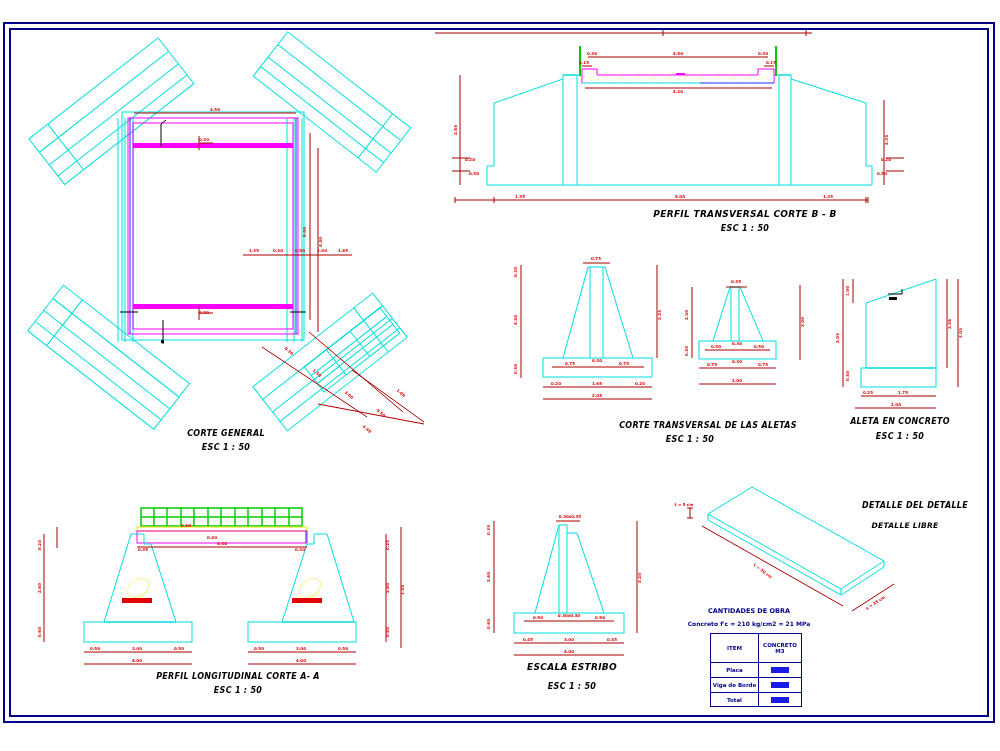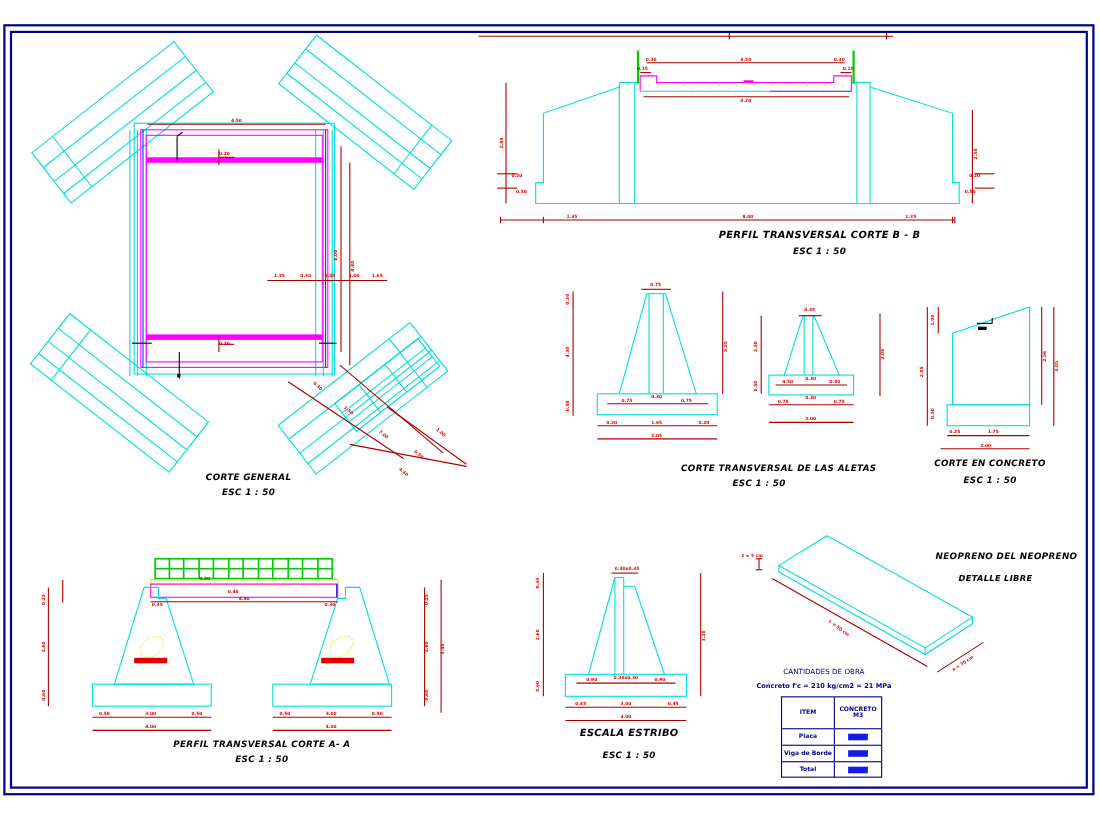--- a/index.html
+++ b/index.html
@@ -8,21 +8,21 @@
   .frame{position:absolute;border:2px solid #00008B;}
   #frame-outer{left:3px;top:22px;width:988px;height:697px;}
   #frame-inner{left:9px;top:28px;width:976px;height:685px;}
   svg{position:absolute;left:0;top:0;}
   .vtitle{position:absolute;transform:translateX(-50%);color:#000;font-style:italic;font-weight:bold;
           white-space:nowrap;text-align:center;letter-spacing:.3px;}
   .t9{font-size:9px;} .t8{font-size:8px;} .t7{font-size:7.5px;}
   .dim{font:bold 4px "DejaVu Sans",sans-serif;fill:#E00000;text-anchor:middle;}
   
   #qt-title{position:absolute;left:688px;top:607px;width:122px;text-align:center;
-            color:#00008B;font-weight:normal;font-size:6.5px;}
+            color:#00008B;font-weight:bold;font-size:6.5px;}
   #qt-sub{position:absolute;left:668px;top:620px;width:162px;text-align:center;
           color:#00008B;font-weight:bold;font-size:6px;}
   #qtable{position:absolute;left:710px;top:633px;width:90px;height:72px;
           border:1px solid #00008B;display:flex;flex-direction:column;color:#00008B;}
   .qrow{display:flex;flex:0 0 14px;border-top:1px solid #00008B;}
   .qhead{display:flex;flex:0 0 28px;}
   .qc1{width:47px;border-right:1px solid #00008B;display:flex;align-items:center;justify-content:center;
        font-weight:bold;font-size:5.5px;text-align:center;}
   .qc2{width:42px;display:flex;align-items:center;justify-content:center;flex-direction:column;
        font-weight:bold;font-size:5.5px;text-align:center;line-height:1.1;}
@@ -421,30 +421,30 @@
 
   <div class="vtitle t8" style="left:226px;top:429px;">CORTE GENERAL</div>
   <div class="vtitle t8" style="left:226px;top:443px;">ESC 1 : 50</div>
 
   <div class="vtitle t9" style="left:745px;top:209px;">PERFIL TRANSVERSAL CORTE B - B</div>
   <div class="vtitle t8" style="left:745px;top:224px;">ESC 1 : 50</div>
 
   <div class="vtitle t8" style="left:708px;top:421px;">CORTE TRANSVERSAL DE LAS ALETAS</div>
   <div class="vtitle t8" style="left:690px;top:435px;">ESC 1 : 50</div>
 
-  <div class="vtitle t8" style="left:900px;top:417px;">CORTE EN CONCRETO</div>
+  <div class="vtitle t8" style="left:900px;top:417px;">ALETA EN CONCRETO</div>
   <div class="vtitle t8" style="left:900px;top:432px;">ESC 1 : 50</div>
 
-  <div class="vtitle t8" style="left:238px;top:672px;">PERFIL TRANSVERSAL CORTE A- A</div>
+  <div class="vtitle t8" style="left:238px;top:672px;">PERFIL LONGITUDINAL CORTE A- A</div>
   <div class="vtitle t8" style="left:238px;top:686px;">ESC 1 : 50</div>
 
   <div class="vtitle t9" style="left:572px;top:662px;">ESCALA ESTRIBO</div>
   <div class="vtitle t8" style="left:572px;top:682px;">ESC 1 : 50</div>
 
-  <div class="vtitle t8" style="left:915px;top:501px;">NEOPRENO DEL NEOPRENO</div>
+  <div class="vtitle t8" style="left:915px;top:501px;">DETALLE DEL DETALLE</div>
   <div class="vtitle t7" style="left:905px;top:521px;">DETALLE LIBRE</div>
 
   <div id="qt-title">CANTIDADES DE OBRA</div>
   <div id="qt-sub">Concreto f'c = 210 kg/cm2 = 21 MPa</div>
   <div id="qtable">
     <div class="qhead">
       <div class="qc1">ITEM</div>
       <div class="qc2">
         <span>CONCRETO</span>
         <span>M3</span>

